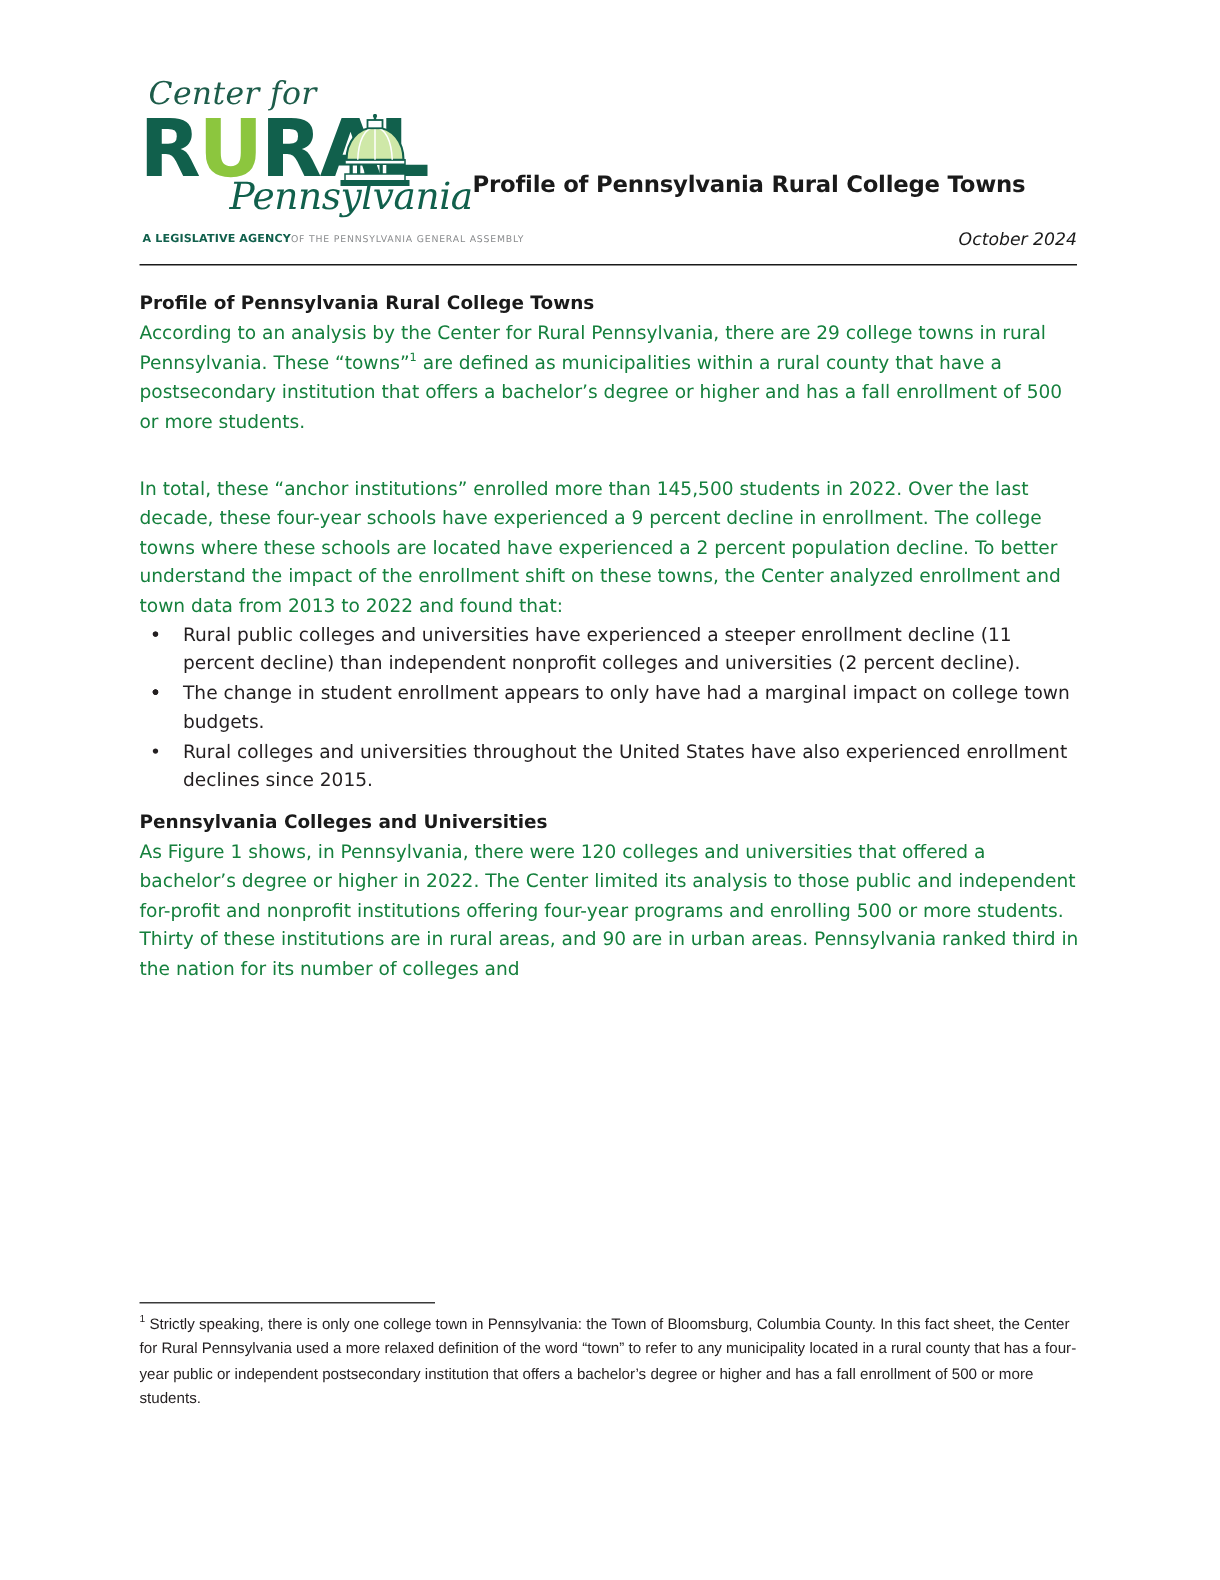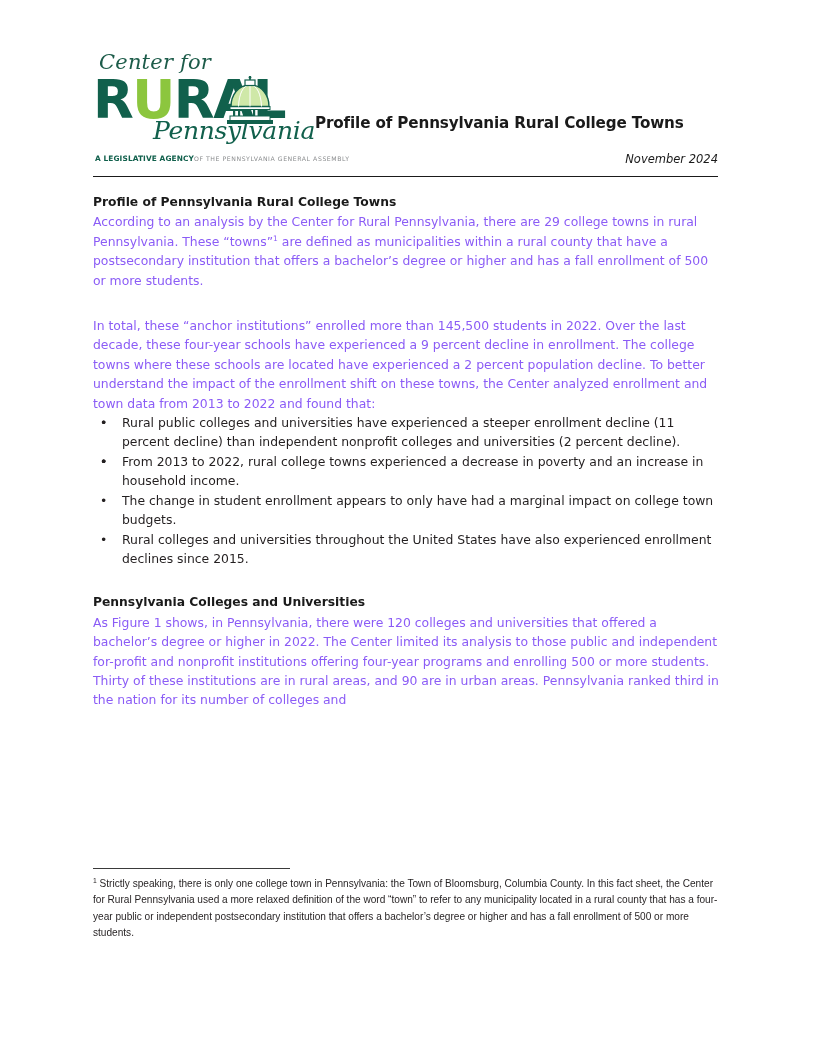--- a/index.html
+++ b/index.html
@@ -165,21 +165,21 @@
     font-weight: bold;
     font-size: 12.3px;
     color: #1a1a1a;
     line-height: 19.4px;
     margin: 0 0 0 0;
   }
 
   p.body-para {
     font-family: "DejaVu Sans", sans-serif;
     font-size: 12.4px;
-    color: #8b5cf6;
+    color: #15803d;
     line-height: 19.4px;
     margin: 0;
     text-align: left;
   }
 
   p.body-para.gap-before {
     margin-top: 26px;
   }
 
   sup.fn-ref {
@@ -205,21 +205,21 @@
   ul.bullets li .bullet-dot {
     position: absolute;
     left: 7px;
     top: 0;
     font-size: 12.4px;
     line-height: 19.4px;
     color: #231f20;
   }
 
   .section2 {
-    margin-top: 25px;
+    margin-top: 9px;
   }
 
   
   .footnote-rule {
     position: absolute;
     left: 93px;
     top: 868px;
     width: 197px;
     height: 0;
     border-top: 1.2px solid #3a3a3a;
@@ -284,39 +284,39 @@
 
       <div class="logo-pennsylvania">Pennsylvania</div>
 
       <div class="logo-tagline">
         <span class="tag-strong">A LEGISLATIVE AGENCY</span><span class="tag-rest">OF THE PENNSYLVANIA GENERAL ASSEMBLY</span>
       </div>
     </div>
 
     <div class="header-title">Profile of Pennsylvania Rural College Towns</div>
 
-    <div class="header-date">November 2024</div>
+    <div class="header-date">October 2024</div>
   </div>
 
   <div class="header-rule"></div>
 
   <div class="content">
 
     <div class="sec-heading">Profile of Pennsylvania Rural College Towns</div>
 
     <p class="body-para"><span>According to an analysis by the Center for Rural Pennsylvania, there are 29 college towns in rural Pennsylvania. These “towns”</span><sup class="fn-ref">1</sup><span> are defined as municipalities within a rural county that have a postsecondary institution that offers a bachelor’s degree or higher and has a fall enrollment of 500 or more students.</span></p>
 
     <p class="body-para gap-before">In total, these “anchor institutions” enrolled more than 145,500 students in 2022. Over the last decade, these four-year schools have experienced a 9 percent decline in enrollment. The college towns where these schools are located have experienced a 2 percent population decline. To better understand the impact of the enrollment shift on these towns, the Center analyzed enrollment and town data from 2013 to 2022 and found that:</p>
 
     <ul class="bullets">
       <li><span class="bullet-dot">•</span></li>
       <li><span class="bullet-dot">•</span><span>Rural public colleges and universities have experienced a steeper enrollment decline (11 percent decline) than independent nonprofit colleges and universities (2 percent decline).</span></li>
       <li><span class="bullet-dot">•</span></li>
       <li><span class="bullet-dot">•</span></li>
-      <li><span class="bullet-dot">•</span><span>From 2013 to 2022, rural college towns experienced a decrease in poverty and an increase in household income.</span></li>
+      <li><span class="bullet-dot">•</span></li>
       <li><span class="bullet-dot">•</span><span>The change in student enrollment appears to only have had a marginal impact on college town budgets.</span></li>
       <li><span class="bullet-dot">•</span><span>Rural colleges and universities throughout the United States have also experienced enrollment declines since 2015.</span></li>
     </ul>
 
     <div class="section2">
       <div class="sec-heading">Pennsylvania Colleges and Universities</div>
       <p class="body-para">As Figure 1 shows, in Pennsylvania, there were 120 colleges and universities that offered a bachelor’s degree or higher in 2022. The Center limited its analysis to those public and independent for-profit and nonprofit institutions offering four-year programs and enrolling 500 or more students. Thirty of these institutions are in rural areas, and 90 are in urban areas. Pennsylvania ranked third in the nation for its number of colleges and</p>
     </div>
   </div>
 

